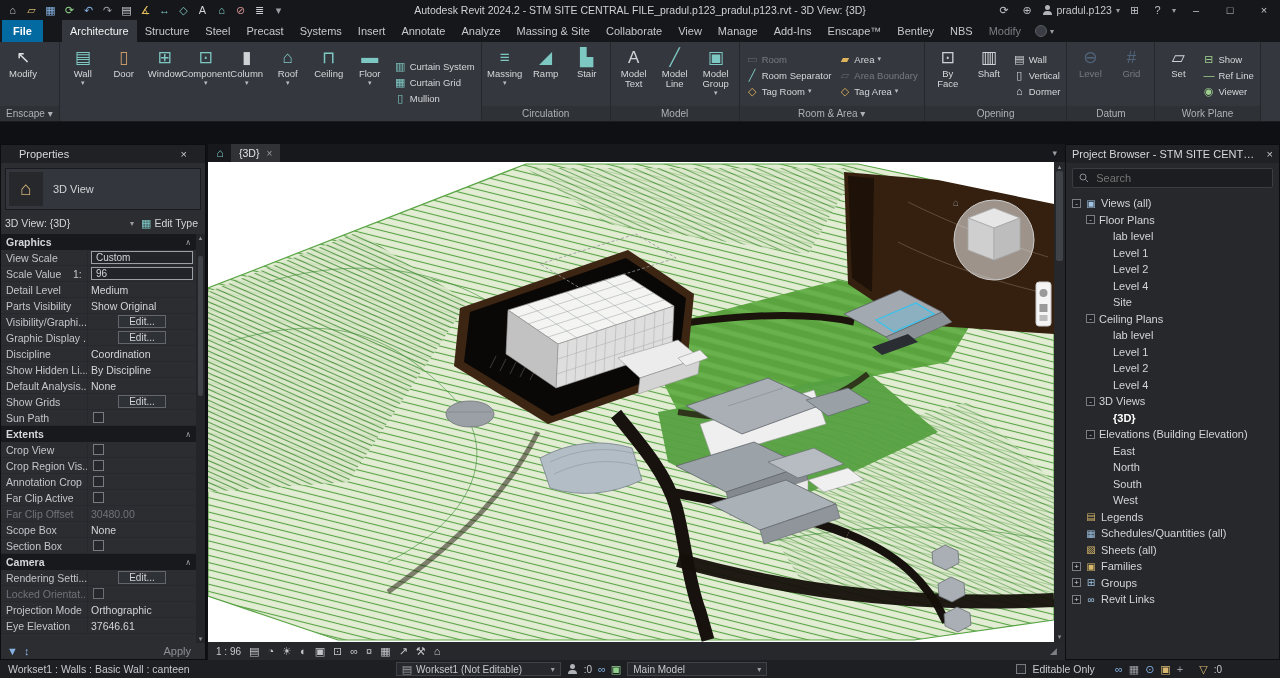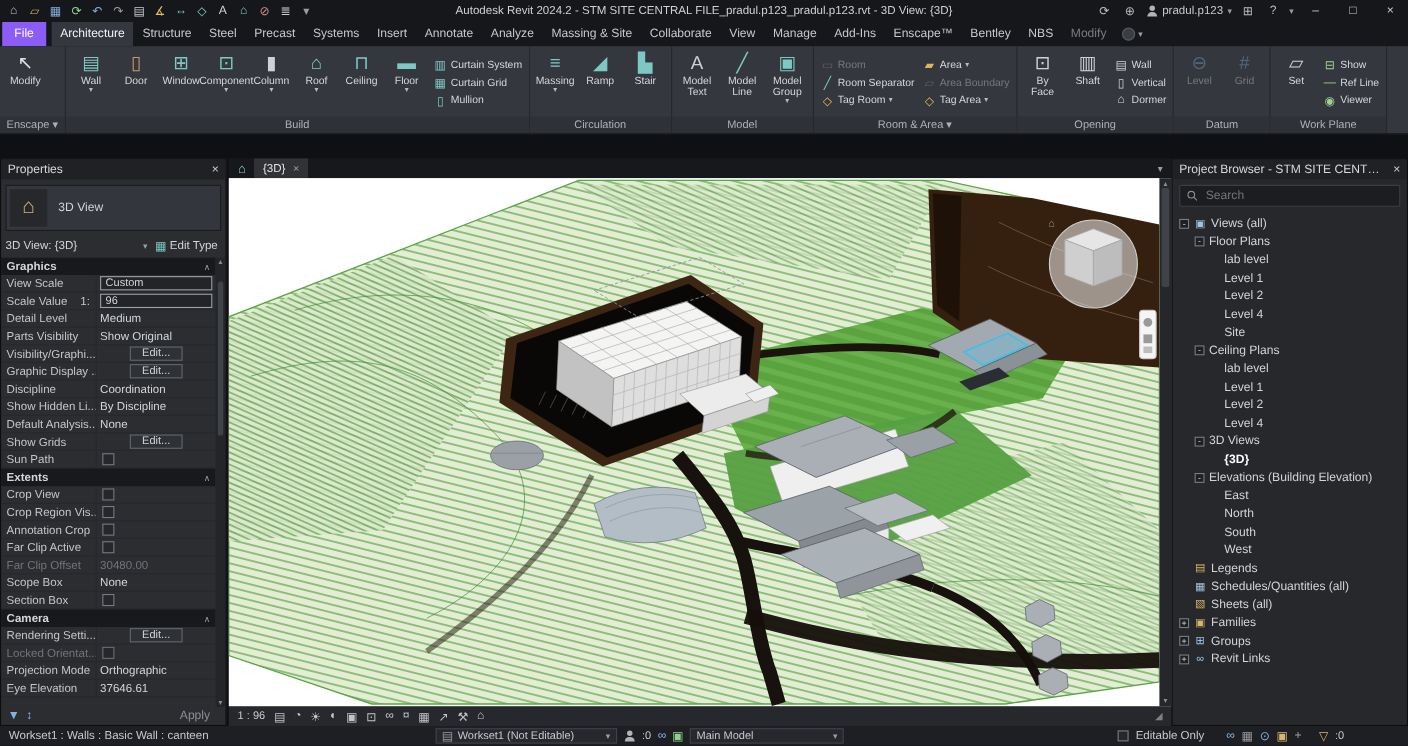--- a/index.html
+++ b/index.html
@@ -15,21 +15,21 @@
   .title-right{position:absolute;right:0;top:0;height:20px;display:flex;align-items:center;gap:6px;padding-right:2px;}
   .acct{display:flex;align-items:center;gap:4px;font-size:10.5px;color:#c6c8cc;}
   .avatar{width:11px;height:11px;position:relative;display:inline-block;}
   .avatar::before{content:"";position:absolute;left:3px;top:0;width:5px;height:5px;border-radius:50%;background:#b0b3b7;}
   .avatar::after{content:"";position:absolute;left:1px;top:6px;width:9px;height:4px;border-radius:5px 5px 0 0;background:#b0b3b7;}
   .caret{font-size:8px;color:#9a9da2;}
   .winbtn{width:28px;height:20px;display:flex;align-items:center;justify-content:center;color:#c6c8cc;font-size:11px;}
   
   .tabrow{position:absolute;top:20px;left:0;width:1280px;height:22px;background:#16171b;display:flex;align-items:stretch;padding-left:2px;}
   .tab{padding:0 8px;line-height:22px;color:#c6c8cc;font-size:11px;white-space:nowrap;}
-  .tab.file{background:#8b5cf6;color:#fff;padding:0 11px;margin-right:5px;}
+  .tab.file{background:#0369a1;color:#fff;padding:0 11px;margin-right:19px;font-weight:bold;}
   .tab.active{background:#34373d;color:#f2f3f5;}
   .tab.dim{color:#8b8e93;}
   .tab-extra{display:flex;align-items:center;gap:3px;margin-left:6px;}
   .cloud-dot{width:12px;height:12px;border-radius:50%;background:#3a3d43;border:1px solid #5a5d63;}
   
   .ribbon{position:absolute;top:42px;left:0;width:1280px;height:80px;background:#34373d;
     display:flex;align-items:stretch;overflow:hidden;border-bottom:1px solid #1a1b1f;}
   .panel{display:flex;flex-direction:column;border-right:1px solid #25272b;}
   .panel-body{flex:1;display:flex;align-items:stretch;padding:2px 3px 0 3px;gap:1px;}
   .panel-label{height:15px;text-align:center;font-size:10px;color:#aeb1b5;line-height:15px;padding:0 6px;white-space:nowrap;background:#2e3136;}
@@ -38,21 +38,21 @@
   .btn-large .lbl{font-size:9.5px;line-height:10px;text-align:center;white-space:pre-line;}
   .arrow{font-size:7px;color:#b9bcc0;line-height:8px;}
   .smallcol{display:flex;flex-direction:column;justify-content:center;gap:1px;padding:0 1px;}
   .btn-small{display:flex;align-items:center;gap:3px;height:15px;padding:0 2px;font-size:9.5px;color:#d5d7da;white-space:nowrap;}
   .sic{width:13px;font-size:11px;display:flex;justify-content:center;}
   .arrow-in{font-size:7px;color:#b9bcc0;}
   .disabled{opacity:.4;}
   
   .properties{position:absolute;left:0;top:144px;width:206px;height:516px;background:#2b2d31;
     display:flex;flex-direction:column;border:1px solid #0c0d0f;}
-  .p-header{height:18px;background:#1f2125;display:flex;align-items:center;padding:0 6px;color:#d6d8db;flex:0 0 18px;}
+  .p-header{height:18px;background:#1f2125;display:flex;align-items:center;padding:0 18px;color:#d6d8db;flex:0 0 18px;}
   .p-header .x, .b-header .x{margin-left:auto;color:#c6c8cc;font-size:11px;}
   .selector{margin:5px 4px 3px 4px;height:42px;background:#33363c;border:1px solid #1a1b1e;display:flex;align-items:center;gap:10px;padding:3px;flex:0 0 42px;}
   .thumb{width:34px;height:34px;background:#26282c;display:flex;align-items:center;justify-content:center;font-size:19px;color:#d0b278;}
   .inst-row{display:flex;align-items:center;margin:1px 4px 2px 4px;gap:4px;height:18px;flex:0 0 18px;font-size:10.5px;}
   .inst-combo{flex:1;display:flex;align-items:center;color:#d2d4d7;}
   .inst-combo .caret{margin-left:auto;}
   .edit-type{display:flex;align-items:center;gap:3px;padding:0 3px;color:#d2d4d7;}
   .prop-wrap{flex:1;display:flex;overflow:hidden;}
   .prop-rows{flex:1;overflow:hidden;}
   .sec{height:16px;background:#18191d;display:flex;align-items:center;padding:0 5px;font-size:10.5px;color:#d4d6d9;font-weight:bold;}
@@ -236,21 +236,20 @@
           <div class="btn-small">
             <span class="sic" style="color: rgb(126, 200, 196);">▦</span>
             <span>Curtain Grid</span>
           </div>
           <div class="btn-small">
             <span class="sic" style="color: rgb(126, 200, 196);">▯</span>
             <span>Mullion</span>
           </div>
         </div>
       </div>
-      <div class="panel-label">Build</div>
     </div>
     <div class="panel">
       <div class="panel-body">
         <div class="btn-large">
           <span class="ic" style="color: rgb(126, 200, 196);">≡</span>
           <span class="lbl">Massing</span>
           <span class="arrow">▾</span>
         </div>
         <div class="btn-large">
           <span class="ic" style="color: rgb(126, 200, 196);">◢</span>

